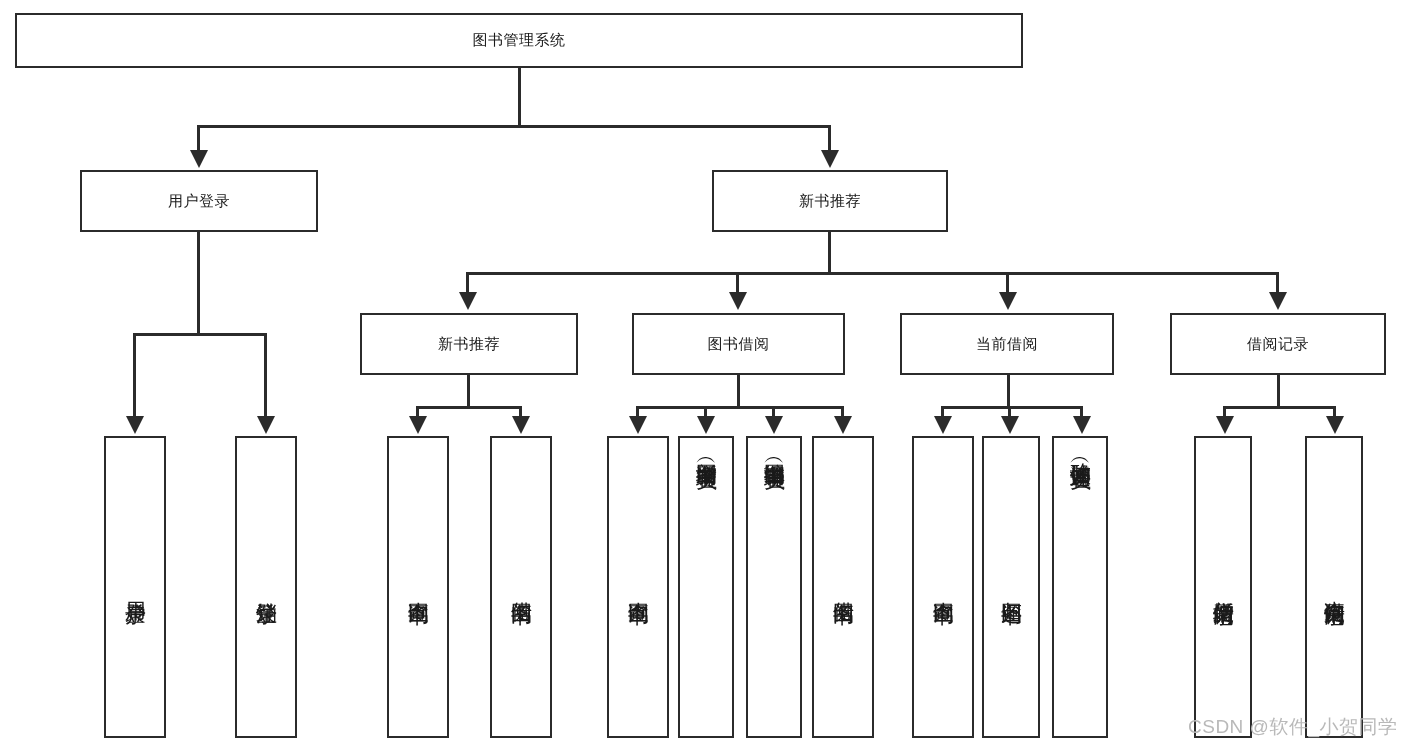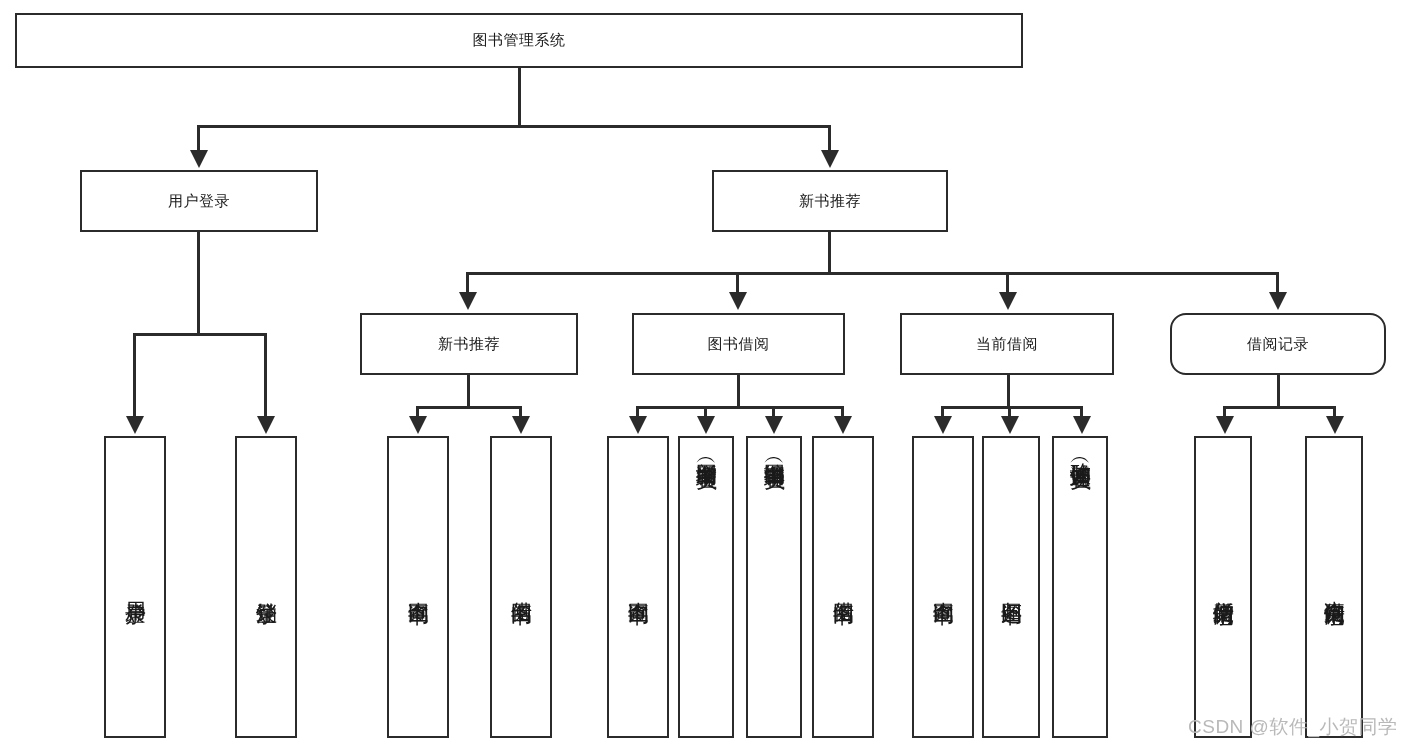--- a/index.html
+++ b/index.html
@@ -129,21 +129,21 @@
 
   <div class="node" style="left:360px; top:313px; width:218px; height:62px;">
     <span class="lbl">新书推荐</span>
   </div>
   <div class="node" style="left:900px; top:313px; width:214px; height:62px;">
     <span class="lbl">当前借阅</span>
   </div>
   <div class="node" style="left:632px; top:313px; width:213px; height:62px;">
     <span class="lbl">图书借阅</span>
   </div>
-  <div class="node" style="left:1170px; top:313px; width:216px; height:62px;border-radius:16px;">
+  <div class="node" style="left:1170px; top:313px; width:216px; height:62px;">
     <span class="lbl">借阅记录</span>
   </div>
 
   <div class="conn vline" style="left:467px; top:375px; width:3px; height:31px;"></div>
   <div class="conn hline" style="left:416px; top:406px; width:106px; height:3px;"></div>
   <div class="conn vline" style="left:416px; top:406px; width:3px; height:12px;"></div>
   <div class="arrow" style="left:409px; top:416px;"></div>
   <div class="conn vline" style="left:519px; top:406px; width:3px; height:12px;"></div>
   <div class="arrow" style="left:512px; top:416px;"></div>
 

